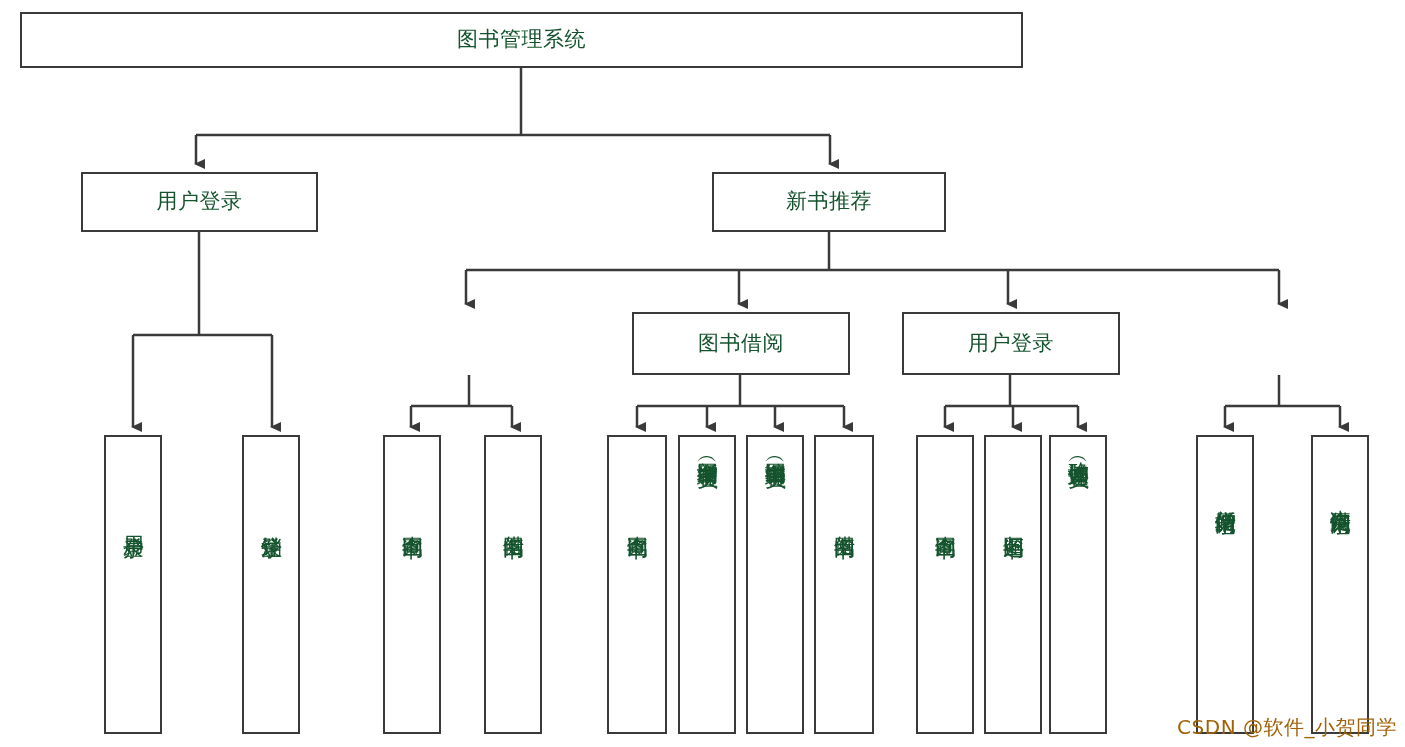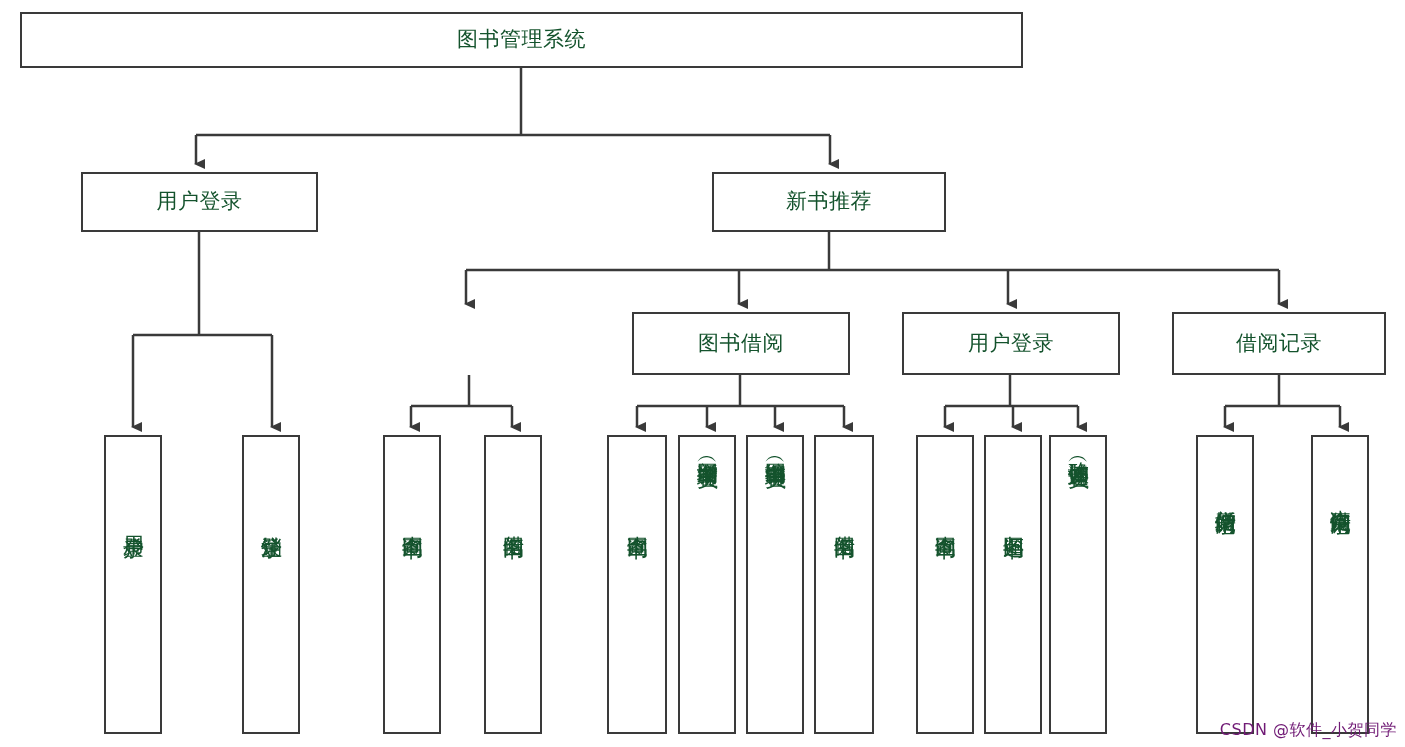--- a/index.html
+++ b/index.html
@@ -60,22 +60,22 @@
   .node-v.mid2 .label {
     margin-top: 52px;
   }
   .node-v.topalign .label {
     margin-top: 4px;
   }
   #watermark {
     position: absolute;
     right: 8px;
     bottom: 6px;
-    font-size: 16px;
-    color: #701a75;
+    font-size: 20px;
+    color: #a16207;
     white-space: nowrap;
     letter-spacing: 0.5px;
   }
 </style>
 </head>
 <body>
 
 <div id="canvas">
 
   <svg class="wires" viewBox="0 0 1405 747">
@@ -138,23 +138,20 @@
   <div class="node node-h" style="left:712px; top:172px; width:234px; height:60px;">
     <span class="label">新书推荐</span>
   </div>
 
   <div class="node node-h" style="left:632px; top:312px; width:218px; height:63px;">
     <span class="label">图书借阅</span>
   </div>
   <div class="node node-h" style="left:902px; top:312px; width:218px; height:63px;">
     <span class="label">用户登录</span>
   </div>
-  <div class="node node-h" style="left:1172px; top:312px; width:214px; height:63px;">
-    <span class="label">借阅记录</span>
-  </div>
 
   <div class="node node-v mid" style="left:104px; top:435px; width:58px; height:299px;">
     <span class="label">用户登录</span>
   </div>
   <div class="node node-v mid" style="left:242px; top:435px; width:58px; height:299px;">
     <span class="label">注销登录</span>
   </div>
 
   <div class="node node-v mid" style="left:383px; top:435px; width:58px; height:299px;">
     <span class="label">查询图书</span>

